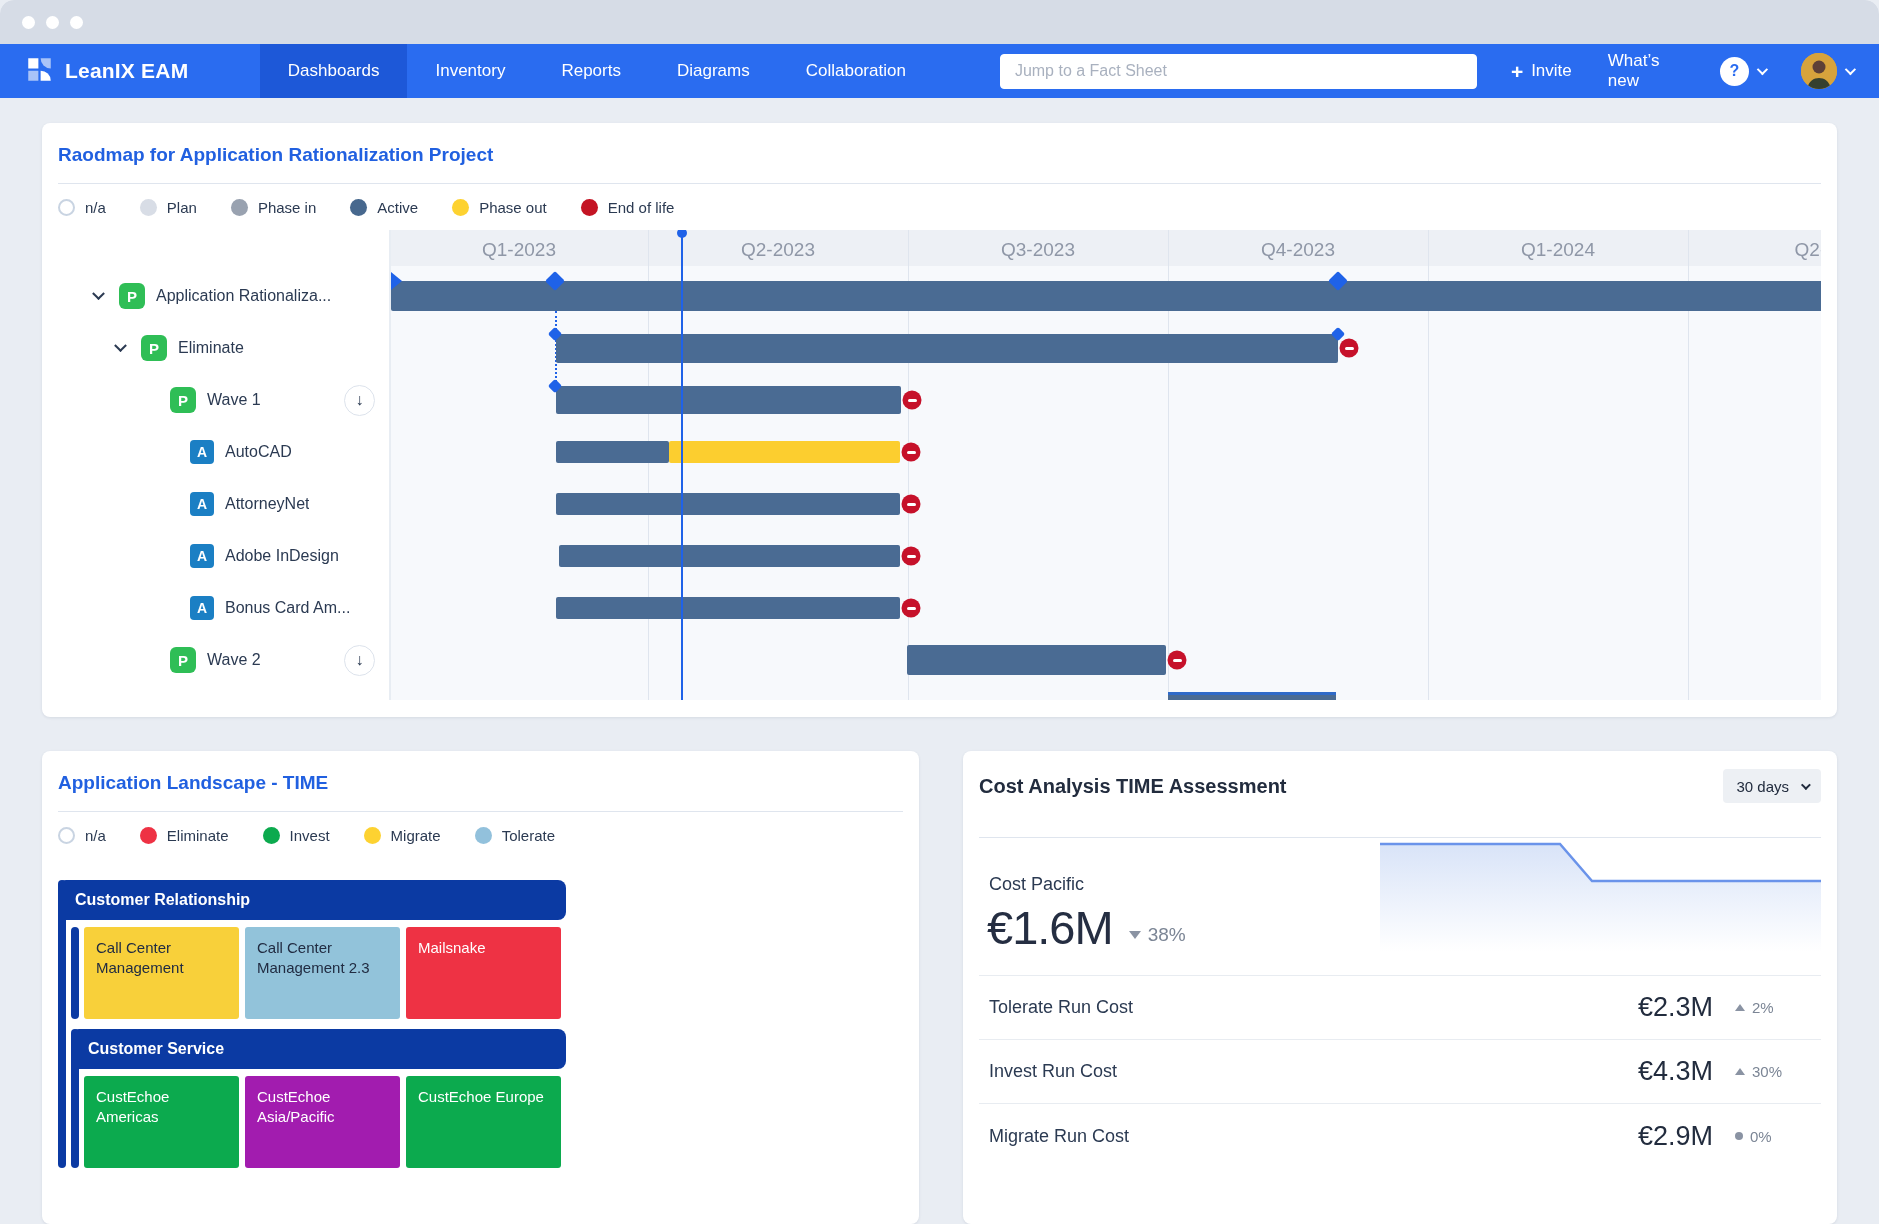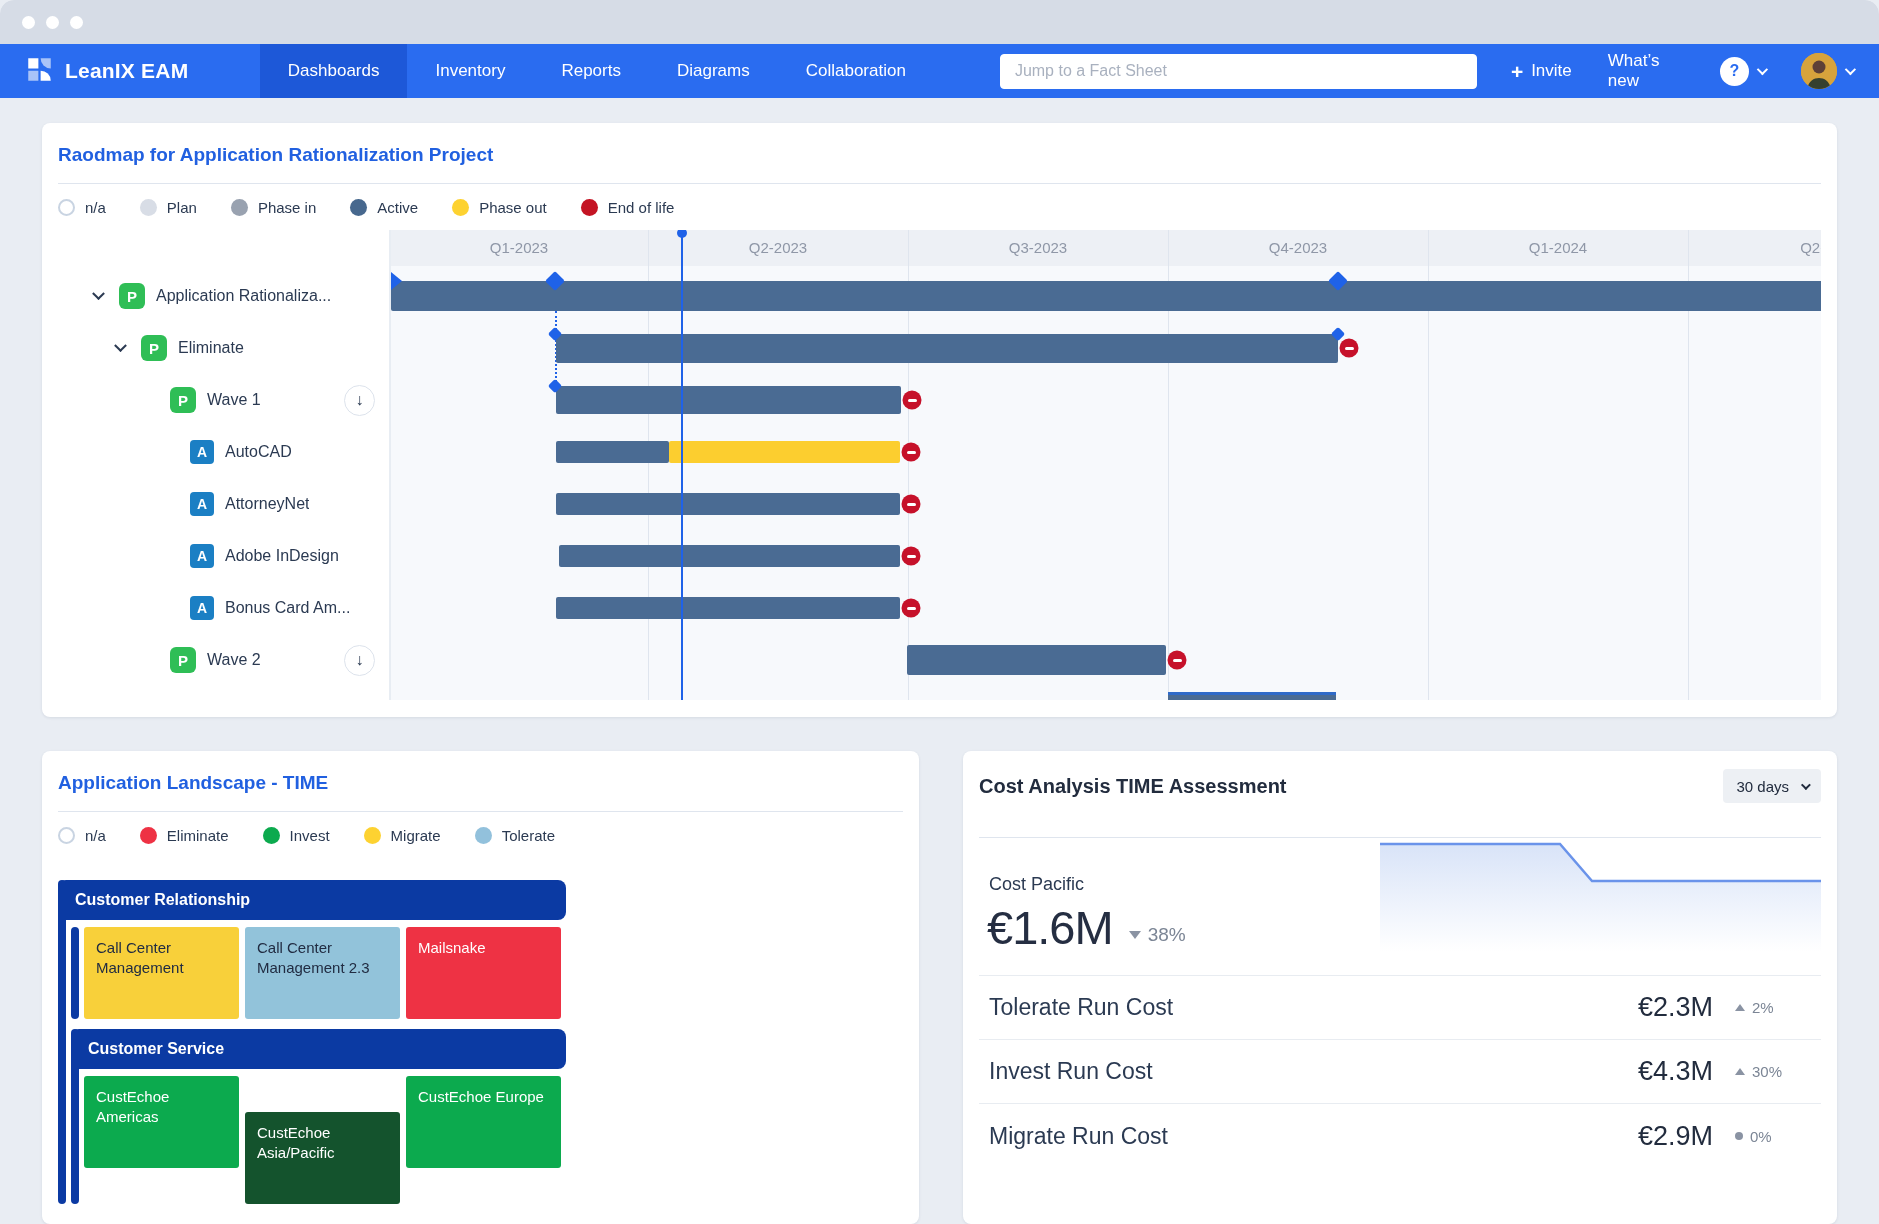--- a/index.html
+++ b/index.html
@@ -59,21 +59,21 @@
   .fs-icon { border-radius:6px; color:#fff; font-weight:bold; display:flex; align-items:center;
     justify-content:center; margin-right:11px; flex:0 0 auto; }
   .fs-icon.p { width:26px; height:26px; background:#2fbe56; font-size:15px; }
   .fs-icon.a { width:24px; height:24px; background:#1b7fc4; font-size:14px; border-radius:4px; }
   .tree-label { white-space:nowrap; overflow:hidden; }
   .sort-btn { margin-left:auto; margin-right:14px; width:31px; height:31px; border-radius:50%;
     background:#fff; border:1px solid #dde3ec; color:#2b3a52; font-size:16px;
     display:flex; align-items:center; justify-content:center; cursor:pointer; }
   #chart { position:absolute; left:333px; top:0; right:0; height:470px; background:#f7f9fc; overflow:hidden; }
   #chart-header { position:absolute; left:0; right:0; top:0; height:36px; background:#edf0f5; }
-  .qlabel { position:absolute; top:9px; transform:translateX(-50%); font-size:15px; color:#8f97a7; white-space:nowrap; }
+  .qlabel { position:absolute; top:9px; transform:translateX(-50%); font-size:19px; color:#8f97a7; white-space:nowrap; }
   .grid { position:absolute; top:0; bottom:0; width:1px; background:#dfe5ee; }
   #today { position:absolute; top:0; bottom:0; width:2px; background:#1f62e8; z-index:5; }
   #today::before { content:''; position:absolute; left:-4px; top:-2px; width:10px; height:10px;
     border-radius:50%; background:#1f62e8; }
   .chart-row { position:absolute; left:0; right:0; height:52px; }
   .bar { position:absolute; border-radius:2px; cursor:pointer; z-index:2; }
   .dmd { position:absolute; background:#1f62e8; transform:translate(-50%,-50%) rotate(45deg);
     border-radius:2px; z-index:4; }
   .tri { position:absolute; width:0; height:0; border-top:9px solid transparent;
     border-bottom:9px solid transparent; border-left:11px solid #1f62e8; z-index:4; }
@@ -109,21 +109,21 @@
   .caret-dark { width:7px; height:7px; border-right:2px solid #222c3e; border-bottom:2px solid #222c3e;
     transform:rotate(45deg) translateY(-2px); }
   .savings { position:relative; height:138px; border-bottom:1px solid #e8ecf1; }
   .savings-label { position:absolute; left:10px; top:36px; font-size:18px; color:#2b3a52; }
   .savings-line { position:absolute; left:8px; top:62px; display:flex; align-items:flex-end; gap:16px; }
   .savings-value { font-size:47px; color:#252e42; letter-spacing:-1px; }
   .savings-delta { display:flex; align-items:center; gap:7px; padding-bottom:9px; color:#7b8595; font-size:19px; }
   .spark { position:absolute; right:0; top:-1px; }
   .cost-row { height:64px; display:flex; align-items:center; border-bottom:1px solid #e8ecf1; }
   .cost-row:last-child { border-bottom:none; }
-  .cost-row-label { font-size:23px; color:#2b3a52; margin-left:10px;text-align:right; }
+  .cost-row-label { font-size:18px; color:#2b3a52; margin-left:10px;text-align:right; }
   .cost-row-right { margin-left:auto; display:flex; align-items:center; }
   .cost-row-value { font-size:27px; font-weight:500; color:#222c3e; }
   .cost-row-delta { width:86px; display:flex; align-items:center; justify-content:flex-start;
     gap:7px; margin-left:22px; color:#7b8595; font-size:15px; }
   .tri-up { width:0; height:0; border-left:5px solid transparent; border-right:5px solid transparent;
     border-bottom:7px solid #8a93a3; }
   .tri-down { width:0; height:0; border-left:6px solid transparent; border-right:6px solid transparent;
     border-top:8px solid #8a93a3; }
   .dot-flat { width:8px; height:8px; border-radius:50%; background:#8a93a3; }
 </style>
@@ -346,21 +346,21 @@
               <div class="card dark-text" style="background: rgb(248, 208, 58);">Call Center Management</div>
               <div class="card dark-text" style="background: rgb(146, 195, 218);">Call Center Management 2.3</div>
               <div class="card light-text" style="background: rgb(238, 50, 68);">Mailsnake</div>
             </div>
           </div>
           <div class="sgroup">
             <span class="lstrip"></span>
             <div class="lheader">Customer Service</div>
             <div class="cards">
               <div class="card light-text" style="background: rgb(12, 170, 78);">CustEchoe Americas</div>
-              <div class="card light-text" style="background: #14532d; margin-top: 36px;">CustEchoe Asia/Pacific</div>
+              <div class="card light-text" style="background: #a21caf;">CustEchoe Asia/Pacific</div>
               <div class="card light-text" style="background: rgb(12, 170, 78);">CustEchoe Europe</div>
             </div>
           </div>
         </div>
       </div>
   </div>
 
   <div class="panel" id="cost-panel">
     <div class="cost-head">
       <div class="cost-title">Cost Analysis TIME Assessment</div>

